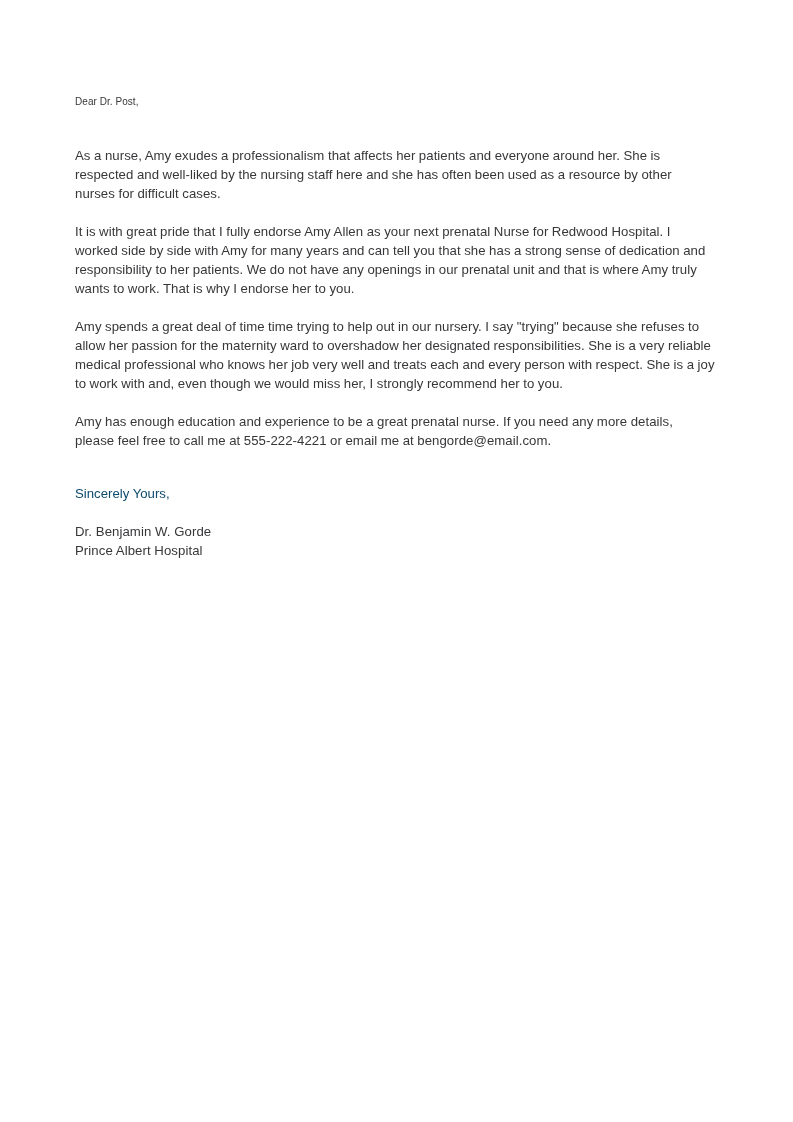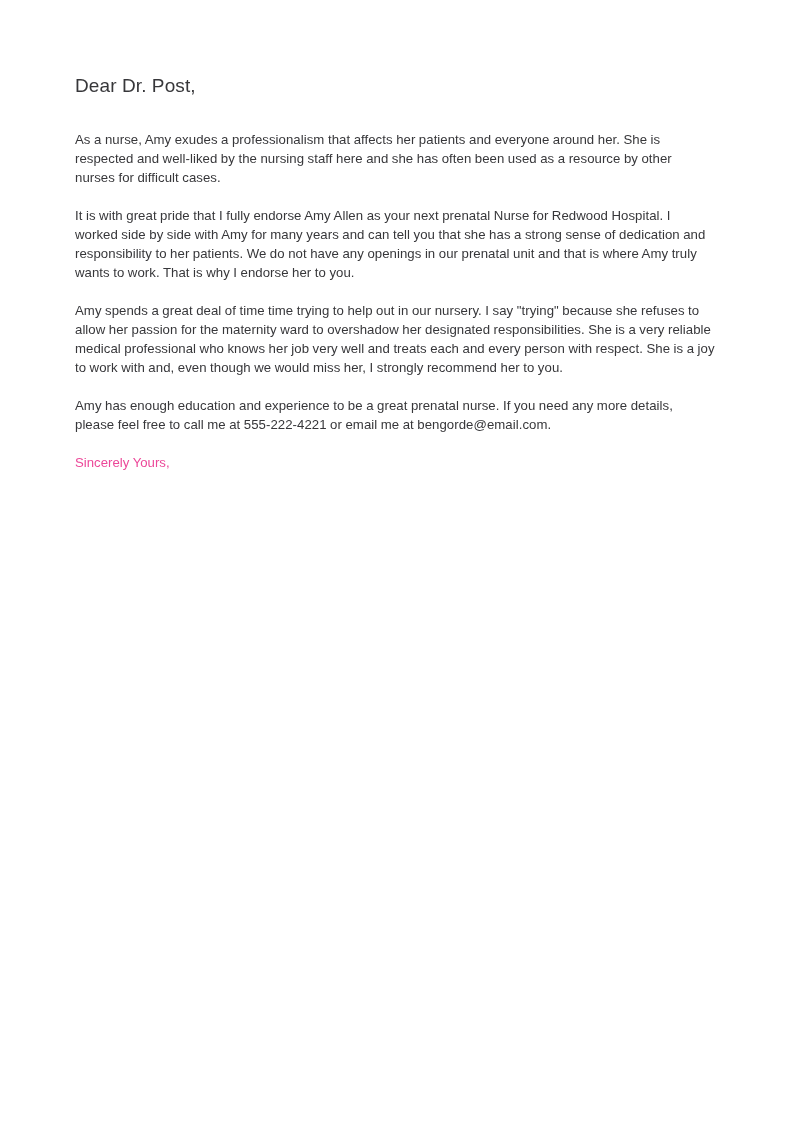--- a/index.html
+++ b/index.html
@@ -29,25 +29,25 @@
   }
 
   .letter {
     position: absolute;
     left: 75px;
     top: 76px;
     width: 640px;
   }
 
   .salutation {
-    font-size: 19px;
+    font-size: 10px;
     line-height: 19px;
     letter-spacing: 0.005em;
     color: #37373a;
-    margin: 0 0 0 0;
+    margin: 16px 0 0 0;
     white-space: nowrap;
   }
 
   .body-block {
     margin-top: 35px;
   }
 
   p.para {
     font-size: 13.2px;
     line-height: 19px;
@@ -58,22 +58,22 @@
     word-spacing: -0.2px;
   }
 
   p.para:last-child {
     margin-bottom: 12px;
   }
 
   .closing {
     font-size: 13.2px;
     line-height: 19px;
-    color: #ec4899;
-    margin: 19px 0 0 0;
+    color: #0c4a6e;
+    margin: 34px 0 0 0;
   }
 
   .signature {
     margin-top: 19px;
   }
 
   .signature .sig-line {
     font-size: 13.2px;
     line-height: 19px;
     letter-spacing: 0.005em;
@@ -92,15 +92,19 @@
 
     <div class="body-block">
       <p class="para">As a nurse, Amy exudes a professionalism that affects her patients and everyone around her. She is respected and well-liked by the nursing staff here and she has often been used as a resource by other nurses for difficult cases.</p>
       <p class="para">It is with great pride that I fully endorse Amy Allen as your next prenatal Nurse for Redwood Hospital. I worked side by side with Amy for many years and can tell you that she has a strong sense of dedication and responsibility to her patients. We do not have any openings in our prenatal unit and that is where Amy truly wants to work. That is why I endorse her to you.</p>
       <p class="para">Amy spends a great deal of time time trying to help out in our nursery. I say "trying" because she refuses to allow her passion for the maternity ward to overshadow her designated responsibilities. She is a very reliable medical professional who knows her job very well and treats each and every person with respect. She is a joy to work with and, even though we would miss her, I strongly recommend her to you.</p>
       <p class="para">Amy has enough education and experience to be a great prenatal nurse. If you need any more details, please feel free to call me at 555-222-4221 or email me at bengorde@email.com.</p>
     </div>
 
     <div class="closing">Sincerely Yours,</div>
 
+    <div class="signature">
+      <div class="sig-line">Dr. Benjamin W. Gorde</div>
+      <div class="sig-line">Prince Albert Hospital</div>
+    </div>
 
   </div>
 </div>
 
 </body></html>

